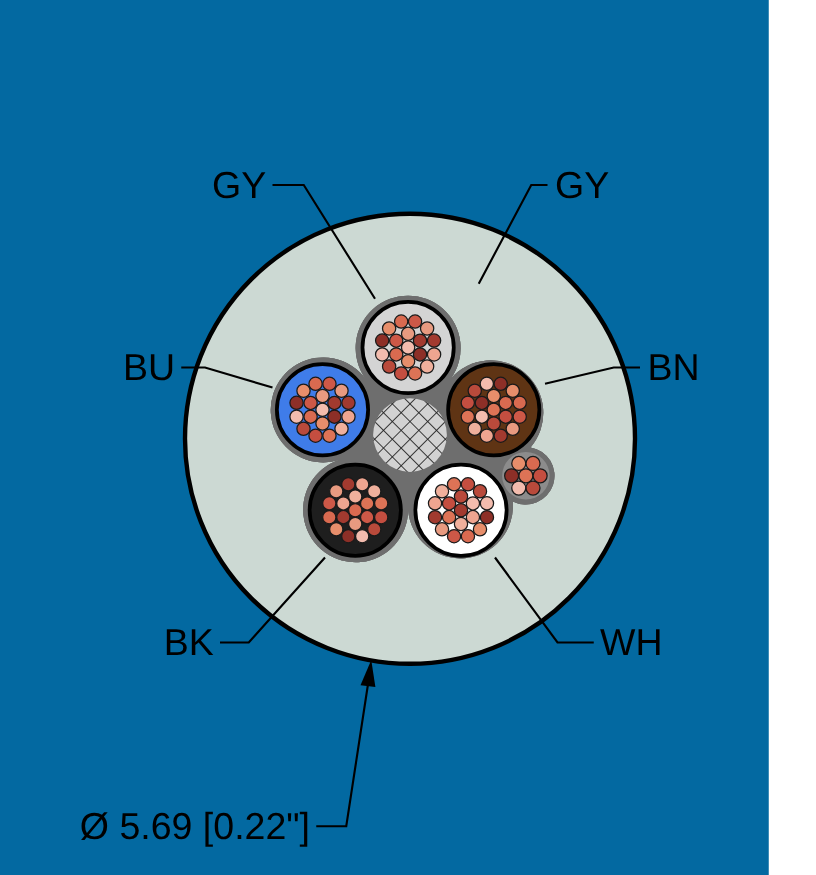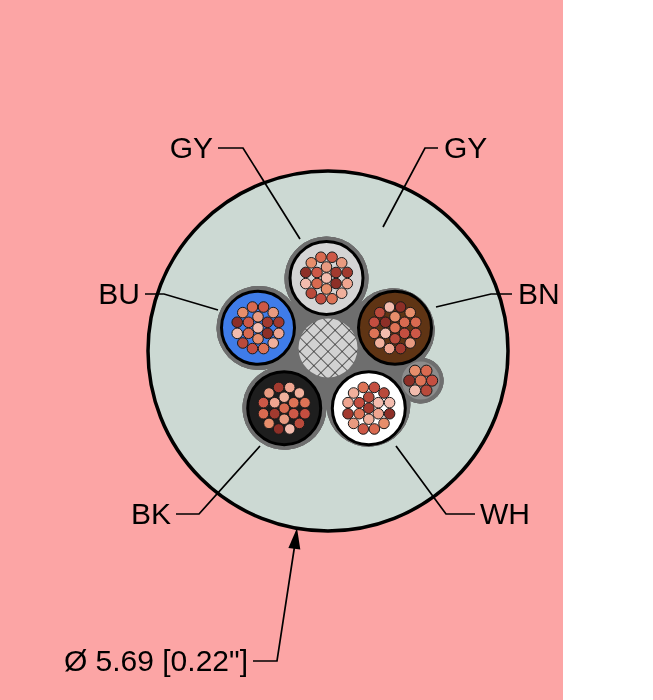--- a/index.html
+++ b/index.html
@@ -1,16 +1,16 @@
 <!DOCTYPE html>
 <html><head>
 <meta charset="utf-8">
 <style>
   html,body{margin:0;padding:0;background:#ffffff;}
-  .stage{position:relative;width:563px;height:700px;background:#fca5a5;overflow:hidden;}
+  .stage{position:relative;width:615px;height:700px;background:#0369a1;overflow:hidden;}
   svg{display:block;}
   .lbl{font-family:"Liberation Sans","DejaVu Sans",sans-serif;font-size:30px;fill:#000;}
   .leader{fill:none;stroke:#000;stroke-width:1.7;}
 </style>
 </head>
 <body>
 
 <div class="stage">
 <svg width="653" height="700" viewBox="0 0 653 700" xmlns="http://www.w3.org/2000/svg">
 

